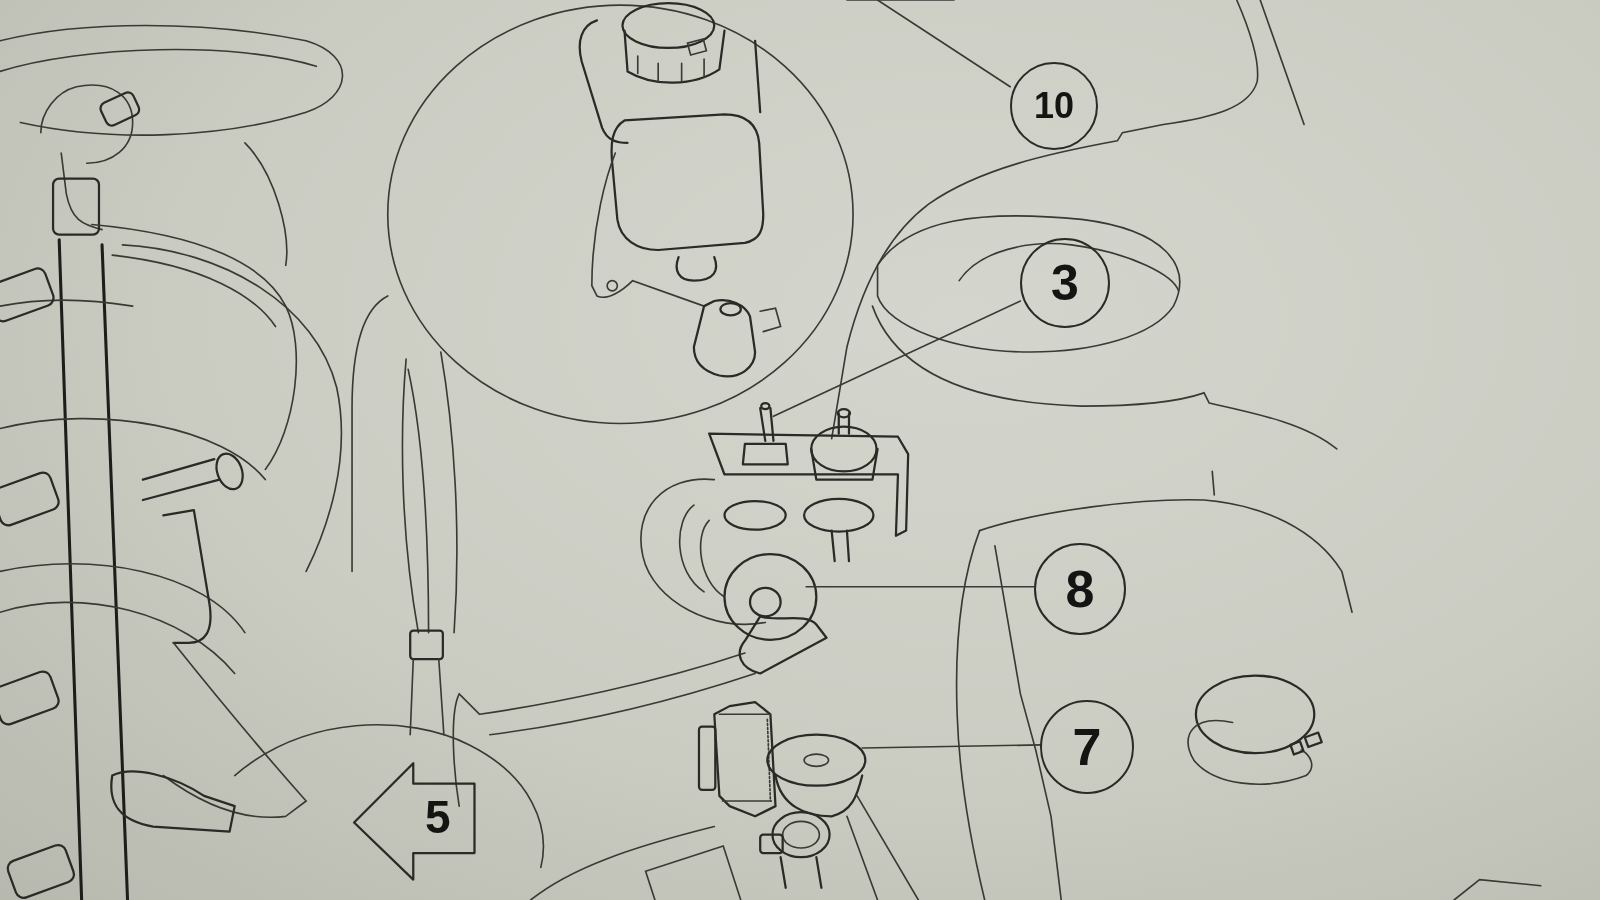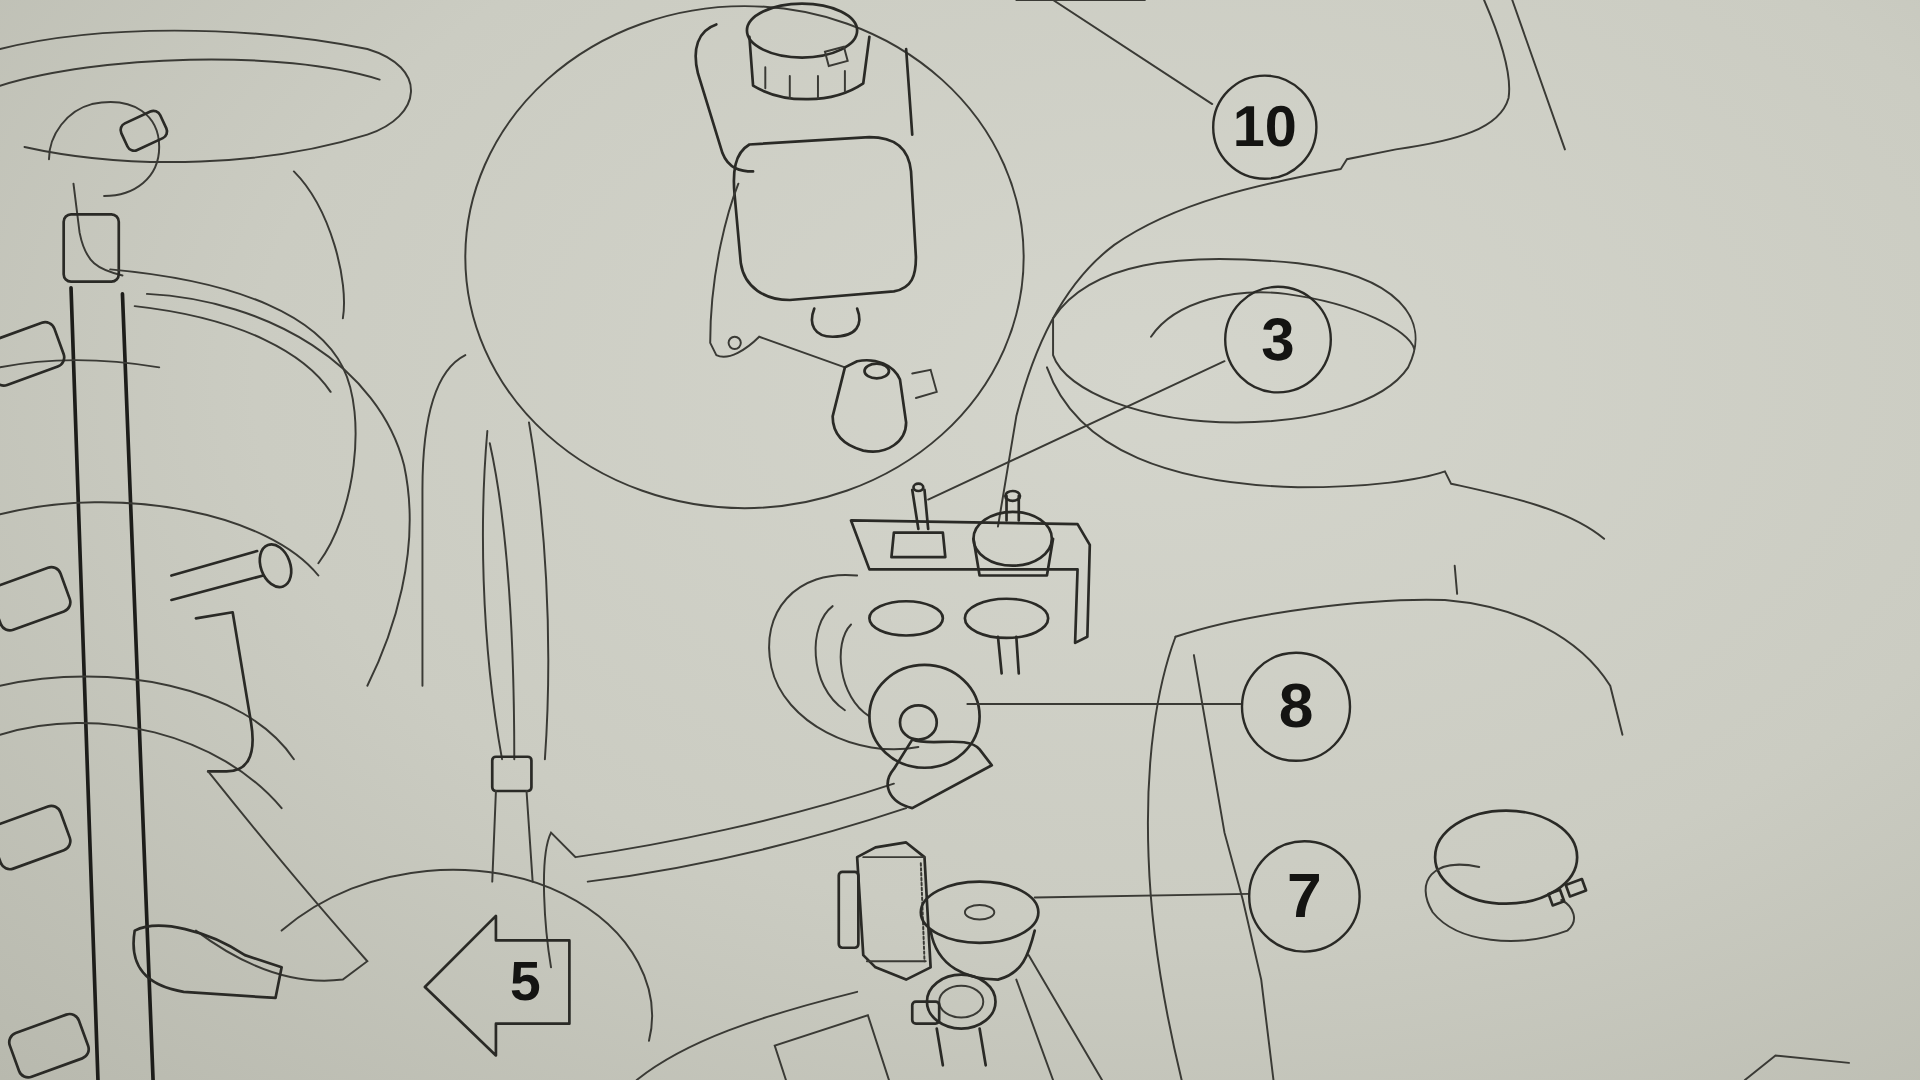--- a/index.html
+++ b/index.html
@@ -145,21 +145,21 @@
   </g>
 
   <path class="ln-t" d="M860,0 L990,85"></path>
   <path class="ln-t" d="M830,0 L935,0" stroke-width="3"></path>
   <path class="ln-t" d="M1000,295 L758,408"></path>
   <path class="ln-t" d="M790,575 L1013,575"></path>
   <path class="ln-t" d="M845,733 L1020,730"></path>
   <path class="ln-t" d="M1425,882 L1450,862 L1510,868"></path>
 </svg>
 
-<div class="callout" style="left:1010px;top:62px;width:84px;height:84px;font-size:48px;">
+<div class="callout" style="left:1010px;top:62px;width:84px;height:84px;font-size:36px;">
   <span>10</span>
 </div>
 <div class="callout" style="left:1020px;top:238px;width:86px;height:86px;font-size:50px;">
   <span>3</span>
 </div>
 <div class="callout" style="left:1034px;top:543px;width:88px;height:88px;font-size:52px;">
   <span>8</span>
 </div>
 <div class="callout" style="left:1040px;top:700px;width:90px;height:90px;font-size:52px;">
   <span>7</span>

